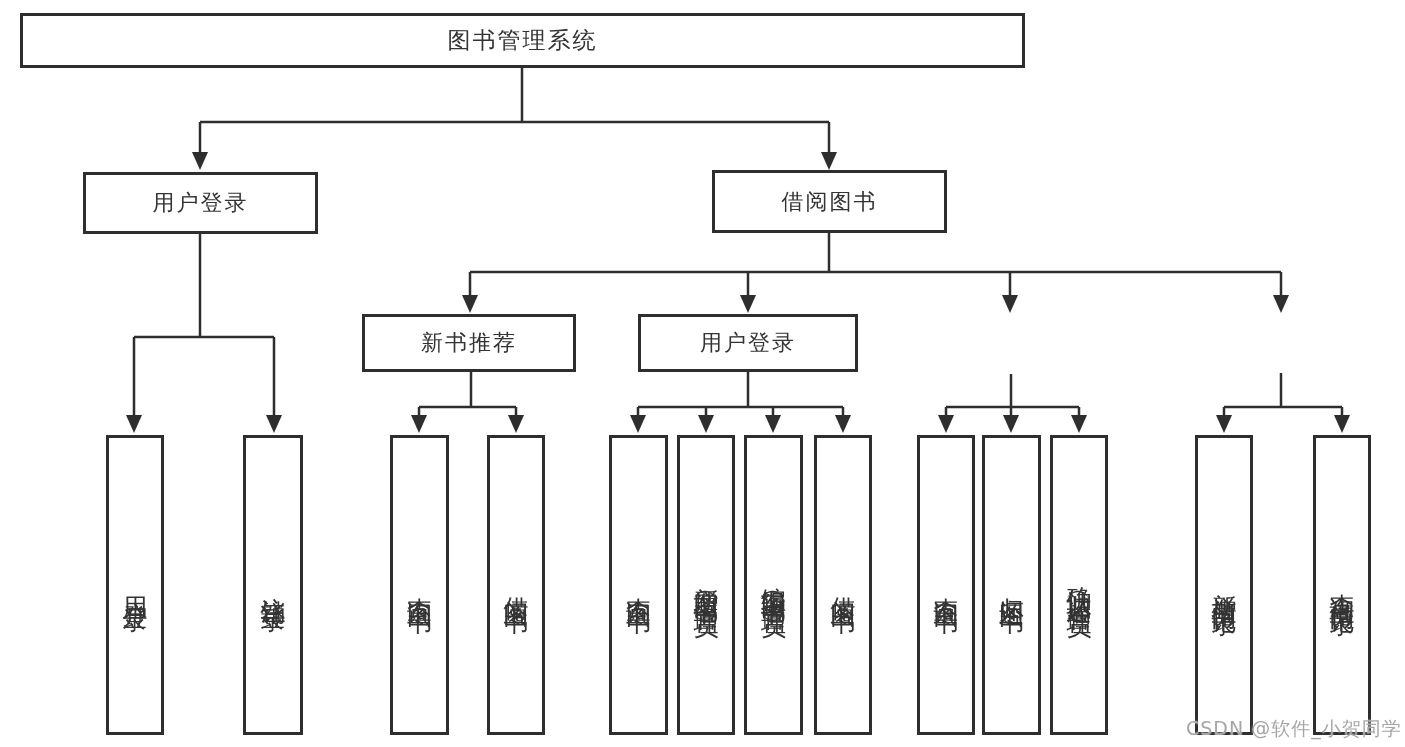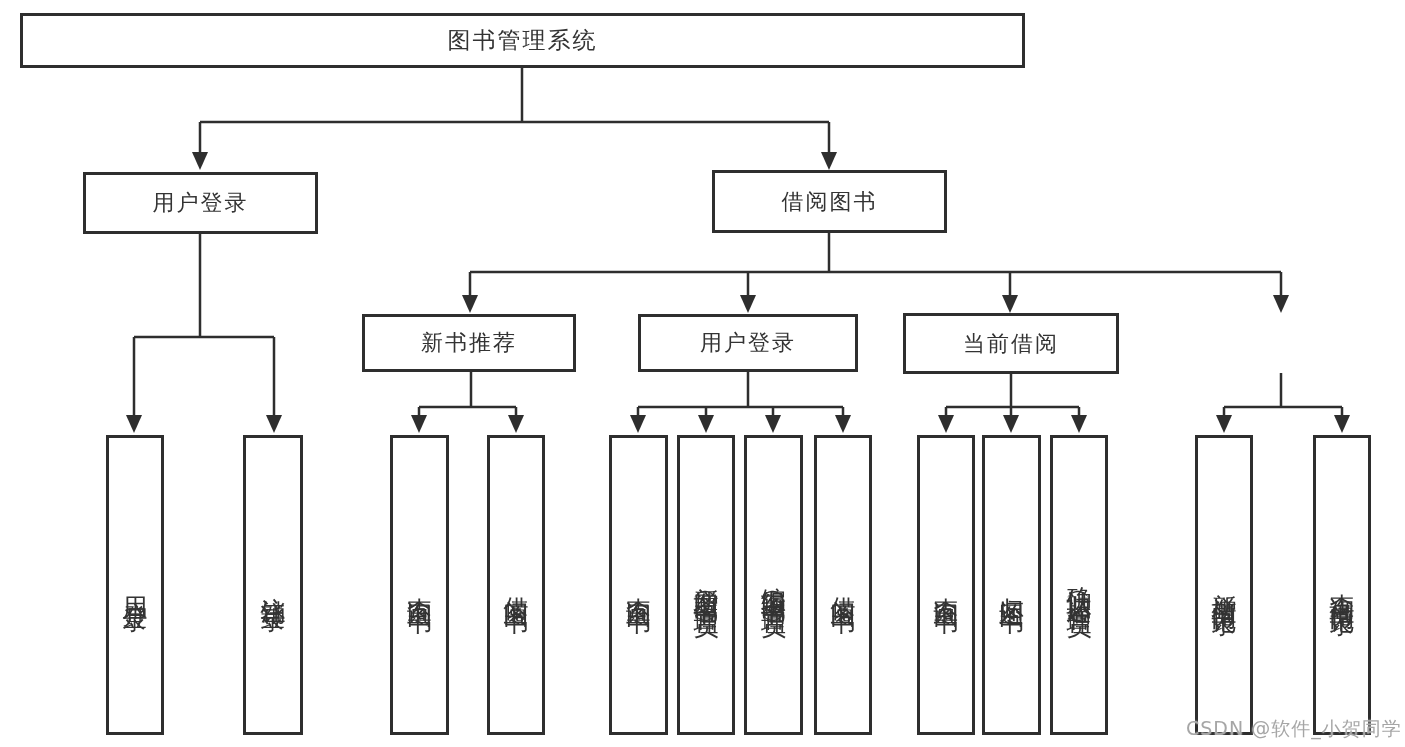--- a/index.html
+++ b/index.html
@@ -77,21 +77,20 @@
     </g>
   </svg>
 
   <div class="node root" style="left:20px;top:13px;width:1005px;height:55px">图书管理系统</div>
 
   <div class="node" style="left:83px;top:172px;width:235px;height:62px">用户登录</div>
   <div class="node" style="left:712px;top:170px;width:235px;height:63px">借阅图书</div>
 
   <div class="node" style="left:362px;top:314px;width:214px;height:58px">新书推荐</div>
   <div class="node" style="left:638px;top:314px;width:220px;height:58px">用户登录</div>
-  <div class="node" style="left:903px;top:313px;width:216px;height:61px">当前借阅</div>
 
   <div class="node v" style="left:106px;top:435px;width:58px;height:300px">用户登录</div>
   <div class="node v" style="left:243px;top:435px;width:60px;height:300px">注销登录</div>
 
   <div class="node v" style="left:390px;top:435px;width:59px;height:300px">查询图书</div>
   <div class="node v" style="left:487px;top:435px;width:58px;height:300px">借阅图书</div>
 
   <div class="node v" style="left:609px;top:435px;width:59px;height:300px">查询图书</div>
   <div class="node v" style="left:677px;top:435px;width:58px;height:300px">新增图书（管理员）</div>
   <div class="node v" style="left:744px;top:435px;width:59px;height:300px">编辑图书（管理员）</div>

